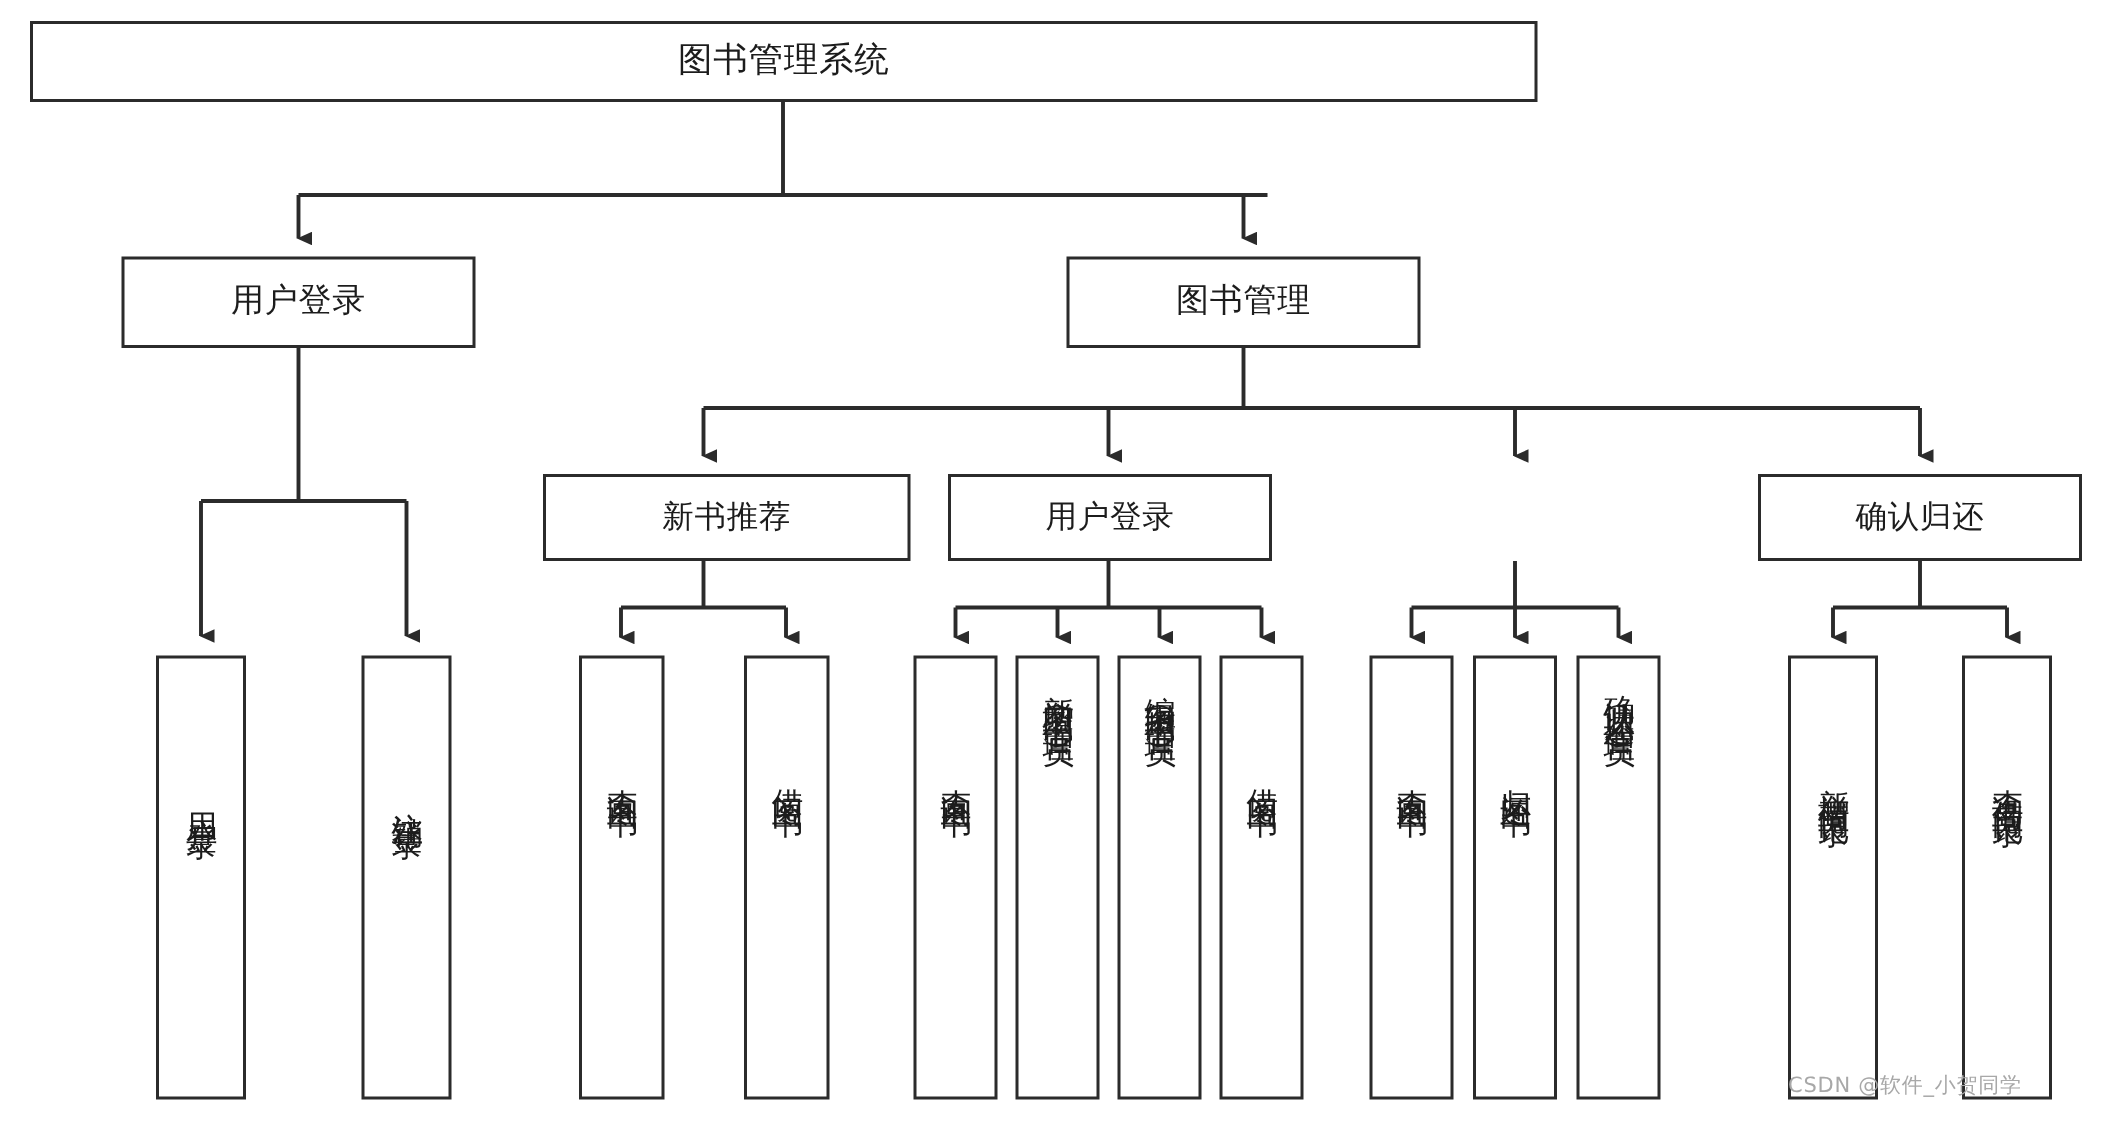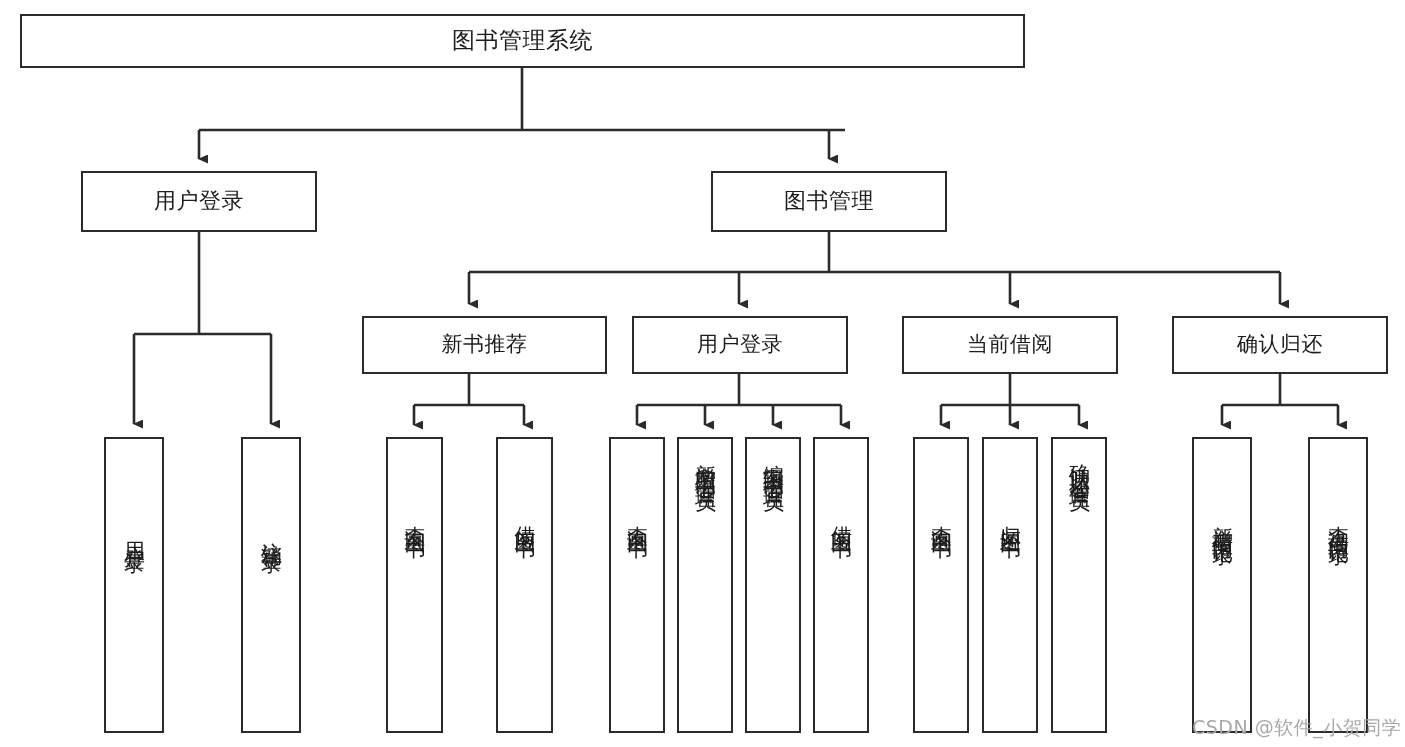--- a/index.html
+++ b/index.html
@@ -59,21 +59,21 @@
     white-space: nowrap;
   }
   .node.leaf.mid .label {
     margin-top: 62px;
   }
   .node.leaf.low .label {
     margin-top: 78px;
   }
   .watermark {
     position: absolute;
-    font-size: 19px;
+    font-size: 14px;
     color: #a8a8a8;
     white-space: nowrap;
     letter-spacing: 0.5px;
   }
 </style>
 </head>
 <body>
 
 <div id="canvas">
 
@@ -137,23 +137,20 @@
   <div class="node level1" style="left:711px; top:171px; width:236px; height:61px;">
     <span class="label">图书管理</span>
   </div>
 
   <div class="node level2" style="left:362px; top:316px; width:245px; height:58px;">
     <span class="label">新书推荐</span>
   </div>
   <div class="node level2" style="left:632px; top:316px; width:216px; height:58px;">
     <span class="label">用户登录</span>
   </div>
-  <div class="node level2" style="left:902px; top:316px; width:216px; height:58px;">
-    <span class="label">当前借阅</span>
-  </div>
   <div class="node level2" style="left:1172px; top:316px; width:216px; height:58px;">
     <span class="label">确认归还</span>
   </div>
 
   <div class="node leaf low" style="left:104px; top:437px; width:60px; height:296px;">
     <span class="label">用户登录</span>
   </div>
   <div class="node leaf low" style="left:241px; top:437px; width:60px; height:296px;">
     <span class="label">注销登录</span>
   </div>

